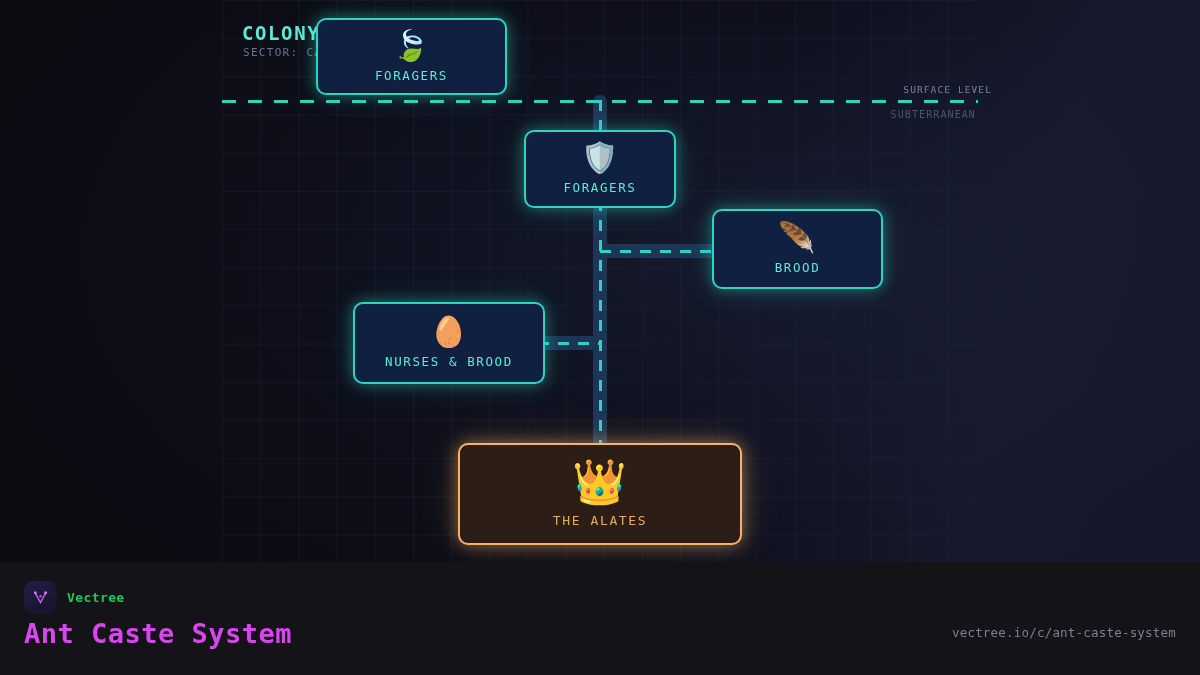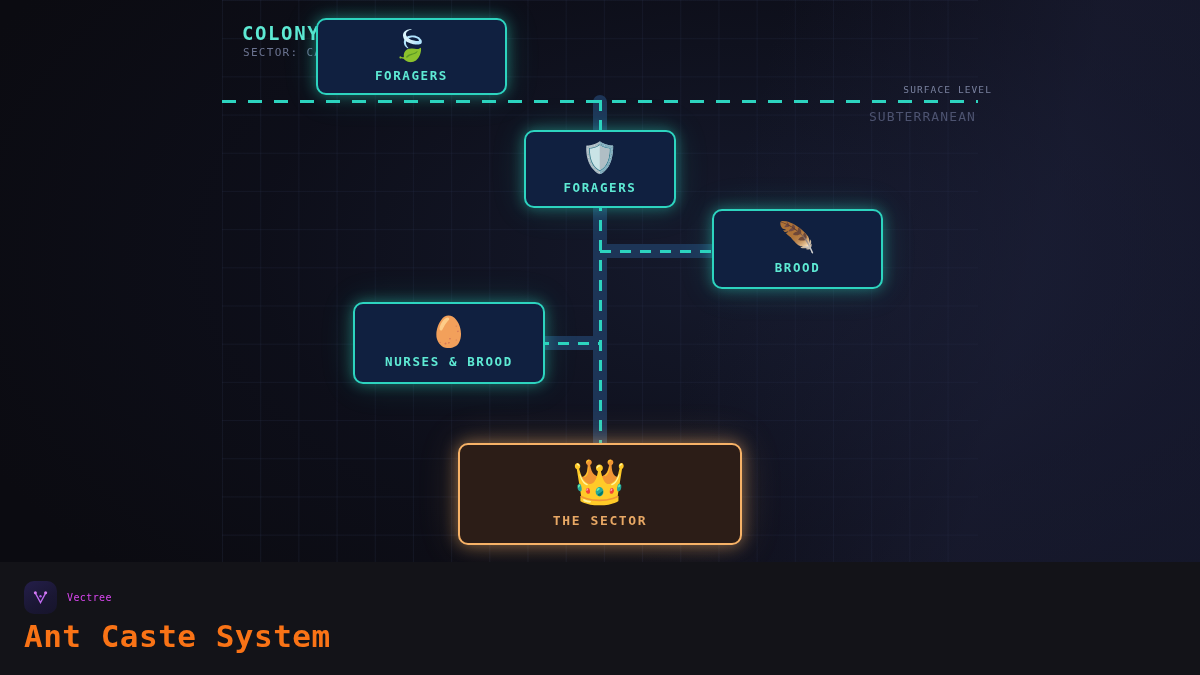--- a/index.html
+++ b/index.html
@@ -72,21 +72,21 @@
        #2dd4bf 0px, #2dd4bf 14px, rgba(0,0,0,0) 14px, rgba(0,0,0,0) 26px);
     z-index: 5;
   }
   #label-surface {
     position: absolute; right: 208px; top: 84px;
     font-size: 9.5px; letter-spacing: 1.1px;
     color: #79819e; z-index: 6;
   }
   #label-sub {
     position: absolute; right: 224px; top: 109px;
-    font-size: 13px; letter-spacing: 1.1px;
+    font-size: 10px; letter-spacing: 1.1px;
     color: #4d5370; z-index: 6;
   }
 
   
   .tunnel {
     position: absolute;
     background: #1d3557;
     border-radius: 7px;
     z-index: 2;
   }
@@ -119,21 +119,21 @@
     z-index: 10;
   }
   .node .emoji {
     font-size: 30px;
     line-height: 1;
     margin-bottom: 7px;
     user-select: none;
   }
   .node .label {
     font-size: 12.5px;
-    font-weight: bold;
+    font-weight: normal;
     letter-spacing: 1.6px;
     color: #5eead4;
     white-space: nowrap;
   }
   .node.queen {
     background: #2c1d17;
     border-color: #f6a council;
     border-color: #f7b267;
     box-shadow: 0 0 16px rgba(247,178,103,0.5), 0 0 40px rgba(247,178,103,0.20);
   }
@@ -152,29 +152,29 @@
     left: 24px; top: 19px;
     display: flex; align-items: center; gap: 10px;
   }
   #logo-mark {
     width: 33px; height: 33px;
     border-radius: 10px;
     background: linear-gradient(150deg, #241e4a 0%, #1a1733 60%, #16142b 100%);
     display: flex; align-items: center; justify-content: center;
   }
   #brand-name {
-    font-size: 10px; font-weight: normal;
+    font-size: 13px; font-weight: bold;
+    color: #22c55e;
+    letter-spacing: 0.4px;
+  }
+  #doc-title {
+    position: absolute;
+    left: 24px; top: 56px;
+    font-size: 27px; font-weight: bold;
     color: #d946ef;
-    letter-spacing: 0.4px;
-  }
-  #doc-title {
-    position: absolute;
-    left: 24px; top: 56px;
-    font-size: 31px; font-weight: bold;
-    color: #f97316;
     letter-spacing: 0.5px;
   }
   #doc-url {
     position: absolute;
     right: 24px; top: 625px;
     font-size: 12.5px;
     color: #7b8096;
     letter-spacing: 0.2px;
   }
 </style>
@@ -219,33 +219,34 @@
       <span class="label">BROOD</span>
     </div>
 
     <div class="node" style="left:353px; top:302px; width:192px; height:82px;">
       <span class="emoji">🥚</span>
       <span class="label">NURSES &amp; BROOD</span>
     </div>
 
     <div class="node queen" style="left:458px; top:443px; width:284px; height:102px;">
       <span class="emoji">👑</span>
-      <span class="label">THE SECTOR</span>
+      <span class="label">THE ALATES</span>
     </div>
 
   </div>
 
   <div id="footer">
     <div id="brand-row">
       <div id="logo-mark">
         <svg width="19" height="19" viewBox="0 0 24 24" aria-hidden="true">
           <path d="M5.5 6.5 L12 18.5 L18.5 6.5" fill="none" stroke="#c06bf0" stroke-width="1.7" stroke-linecap="round"></path>
           <circle cx="5.5" cy="6.0" r="1.9" fill="#d77bf5"></circle>
           <circle cx="18.5" cy="6.0" r="1.9" fill="#d77bf5"></circle>
           <circle cx="12" cy="10.4" r="1.5" fill="#b45ce8"></circle>
         </svg>
       </div>
       <div id="brand-name">Vectree</div>
     </div>
     <div id="doc-title">Ant Caste System</div>
   </div>
+  <div id="doc-url">vectree.io/c/ant-caste-system</div>
 
 </div>
 
 </body></html>

